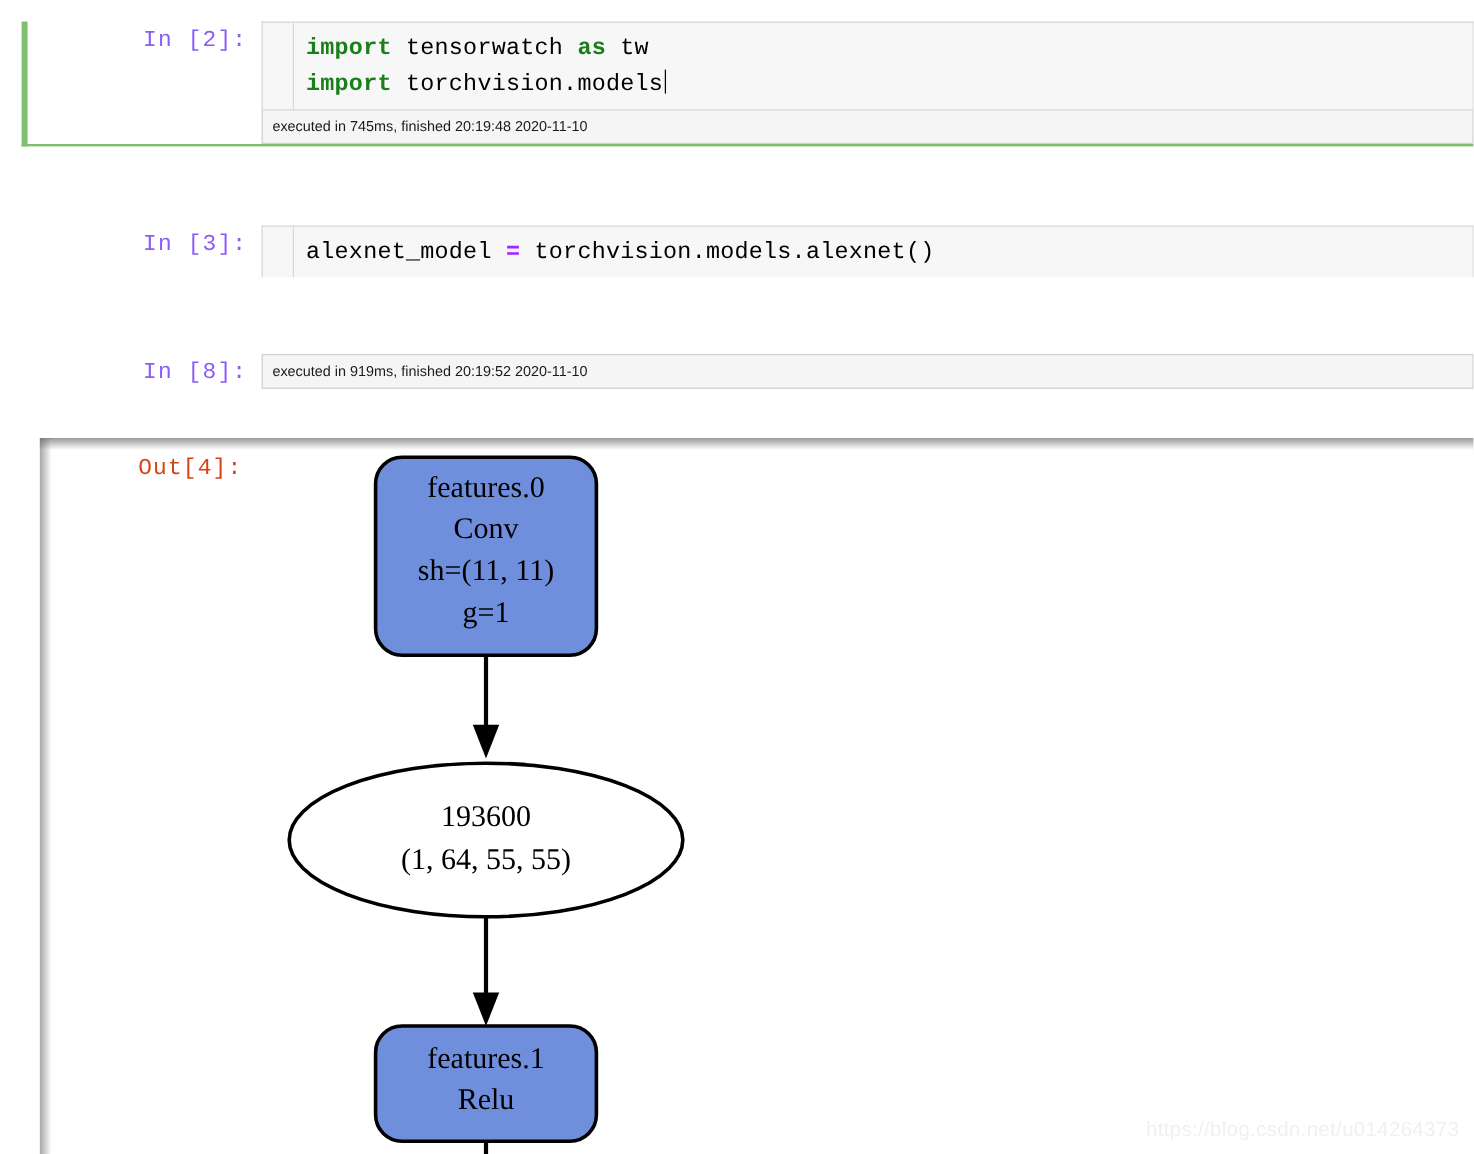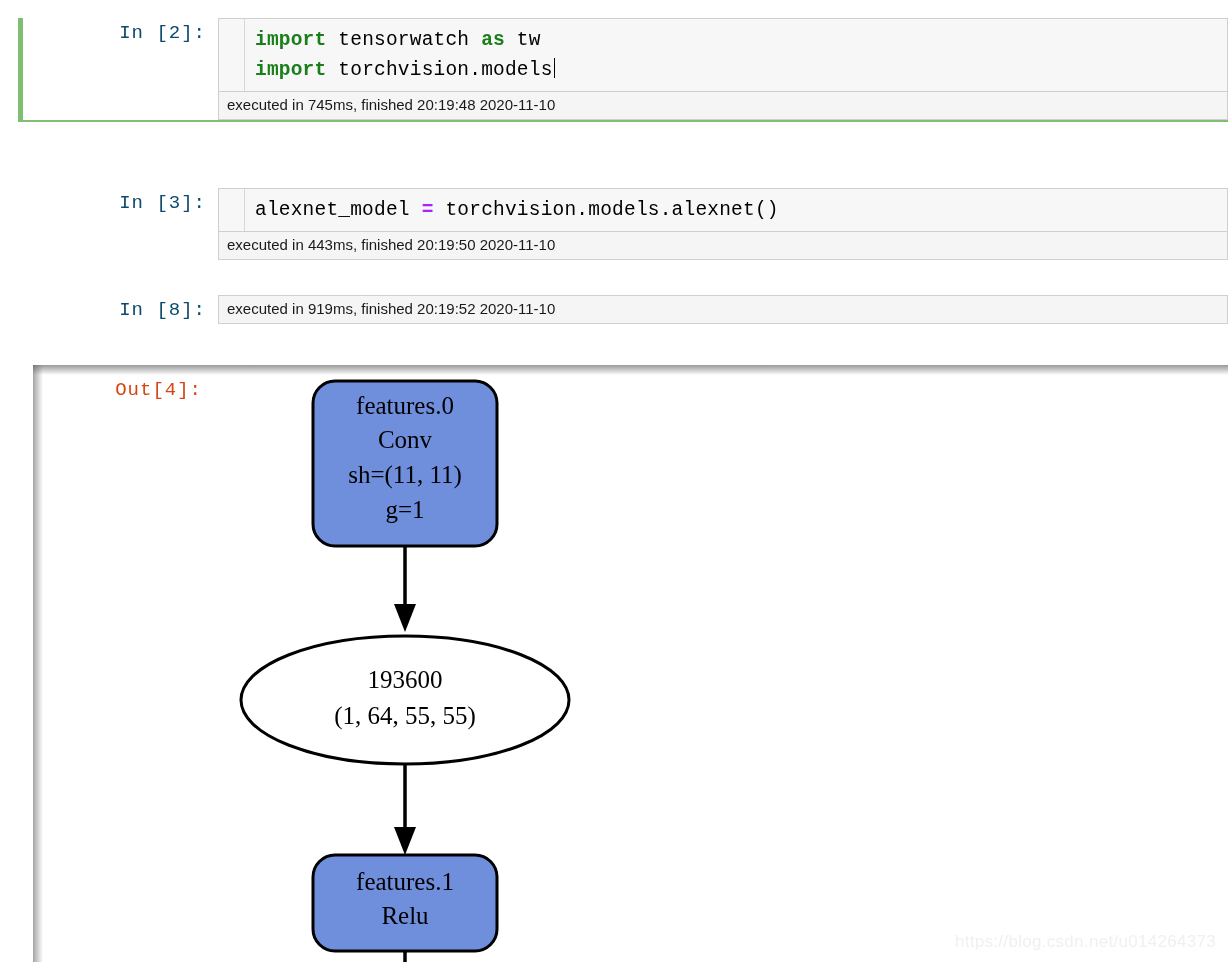--- a/index.html
+++ b/index.html
@@ -46,21 +46,21 @@
 
   .prompt {
     width: 195px;
     flex: 0 0 195px;
     text-align: right;
     padding-right: 12px;
     box-sizing: border-box;
     font-family: "Liberation Mono", "DejaVu Sans Mono", monospace;
     font-size: 19px;
     line-height: 30px;
-    color: #0c4a6e;
+    color: #8b5cf6;
     letter-spacing: 1px;
     white-space: pre;
     user-select: none;
   }
 
   .cell-body {
     flex: 1 1 auto;
     min-width: 0;
   }
 
@@ -97,21 +97,21 @@
     height: 20px;
     background: #000;
     vertical-align: -3px;
     margin-left: 1px;
   }
 
   .exec-footer {
     background: #f5f5f5;
     border: 1px solid #cfcfcf;
     font-family: "Liberation Sans", sans-serif;
-    font-size: 15px;
+    font-size: 12px;
     line-height: 24px;
     color: #1a1a1a;
     padding: 1px 12px 2px 8px;
     white-space: nowrap;
   }
 
   
   #output-panel {
     position: absolute;
     left: 33px;
@@ -214,21 +214,20 @@
     </div>
   </div>
 
   <div class="cell plain" style="top:176px;">
     <div class="prompt">In [3]:</div>
     <div class="cell-body">
       <div class="input-area">
         <div class="gutter"></div>
         <div class="code">alexnet_model <span class="op">=</span> torchvision.models.alexnet()</div>
       </div>
-      <div class="exec-footer">executed in 443ms, finished 20:19:50 2020-11-10</div>
     </div>
   </div>
 
   <div class="cell plain" style="top:283px;">
     <div class="prompt">In [8]:</div>
     <div class="cell-body">
       <div class="exec-footer">executed in 919ms, finished 20:19:52 2020-11-10</div>
     </div>
   </div>
 

